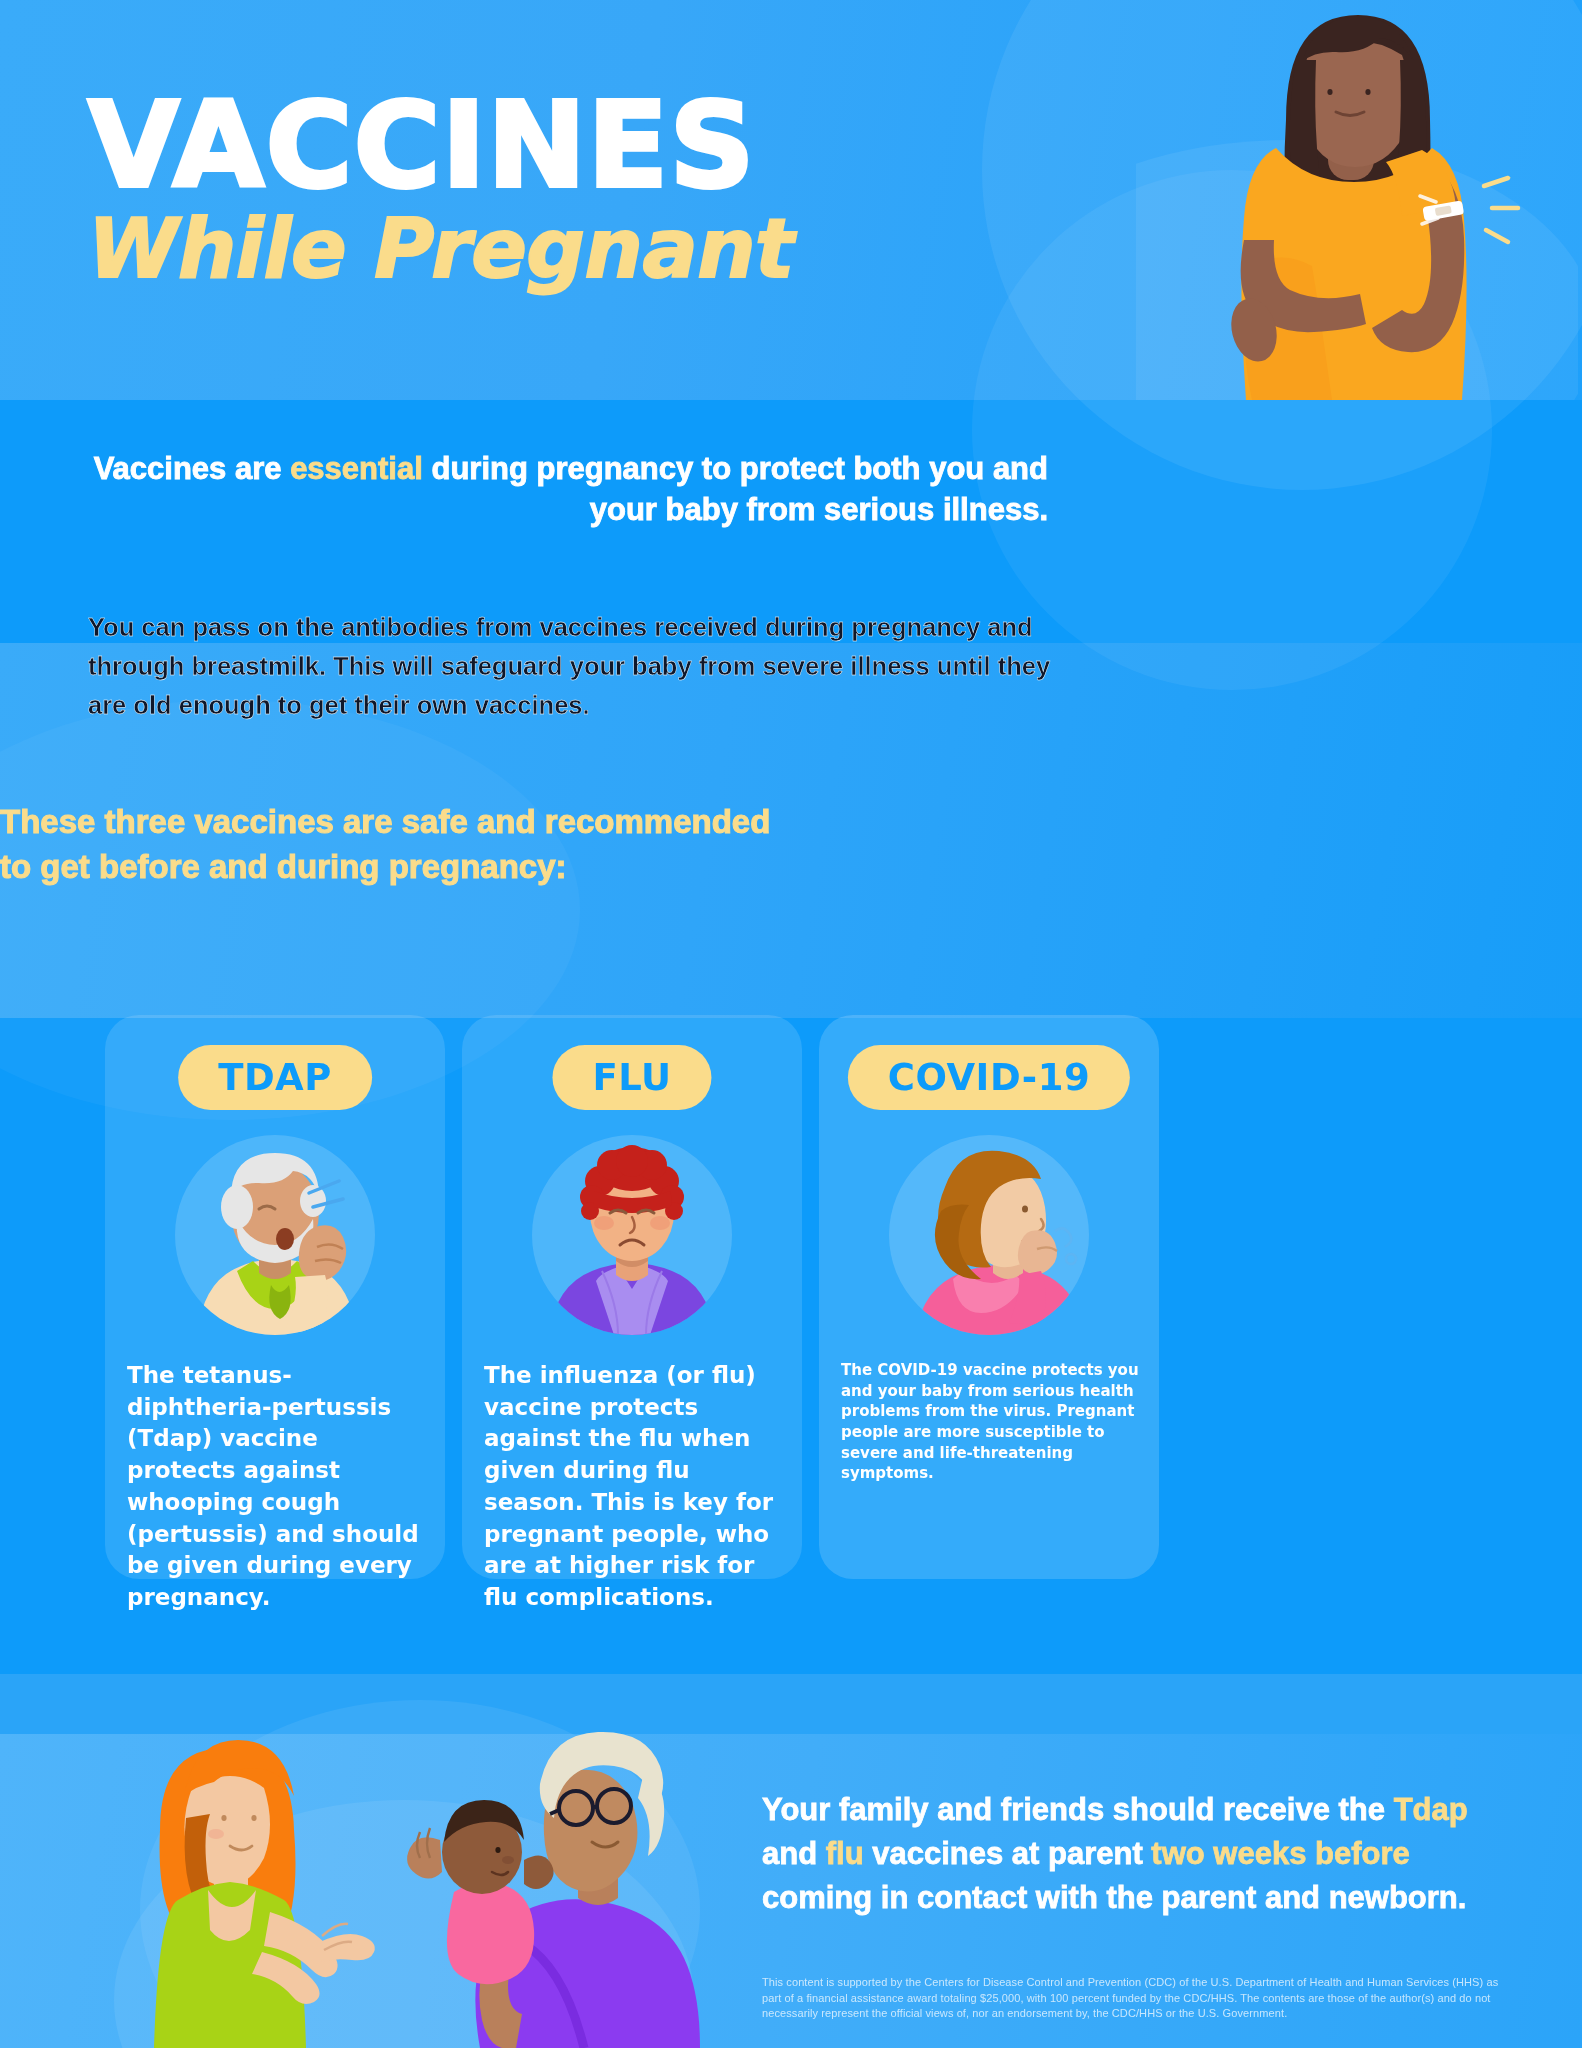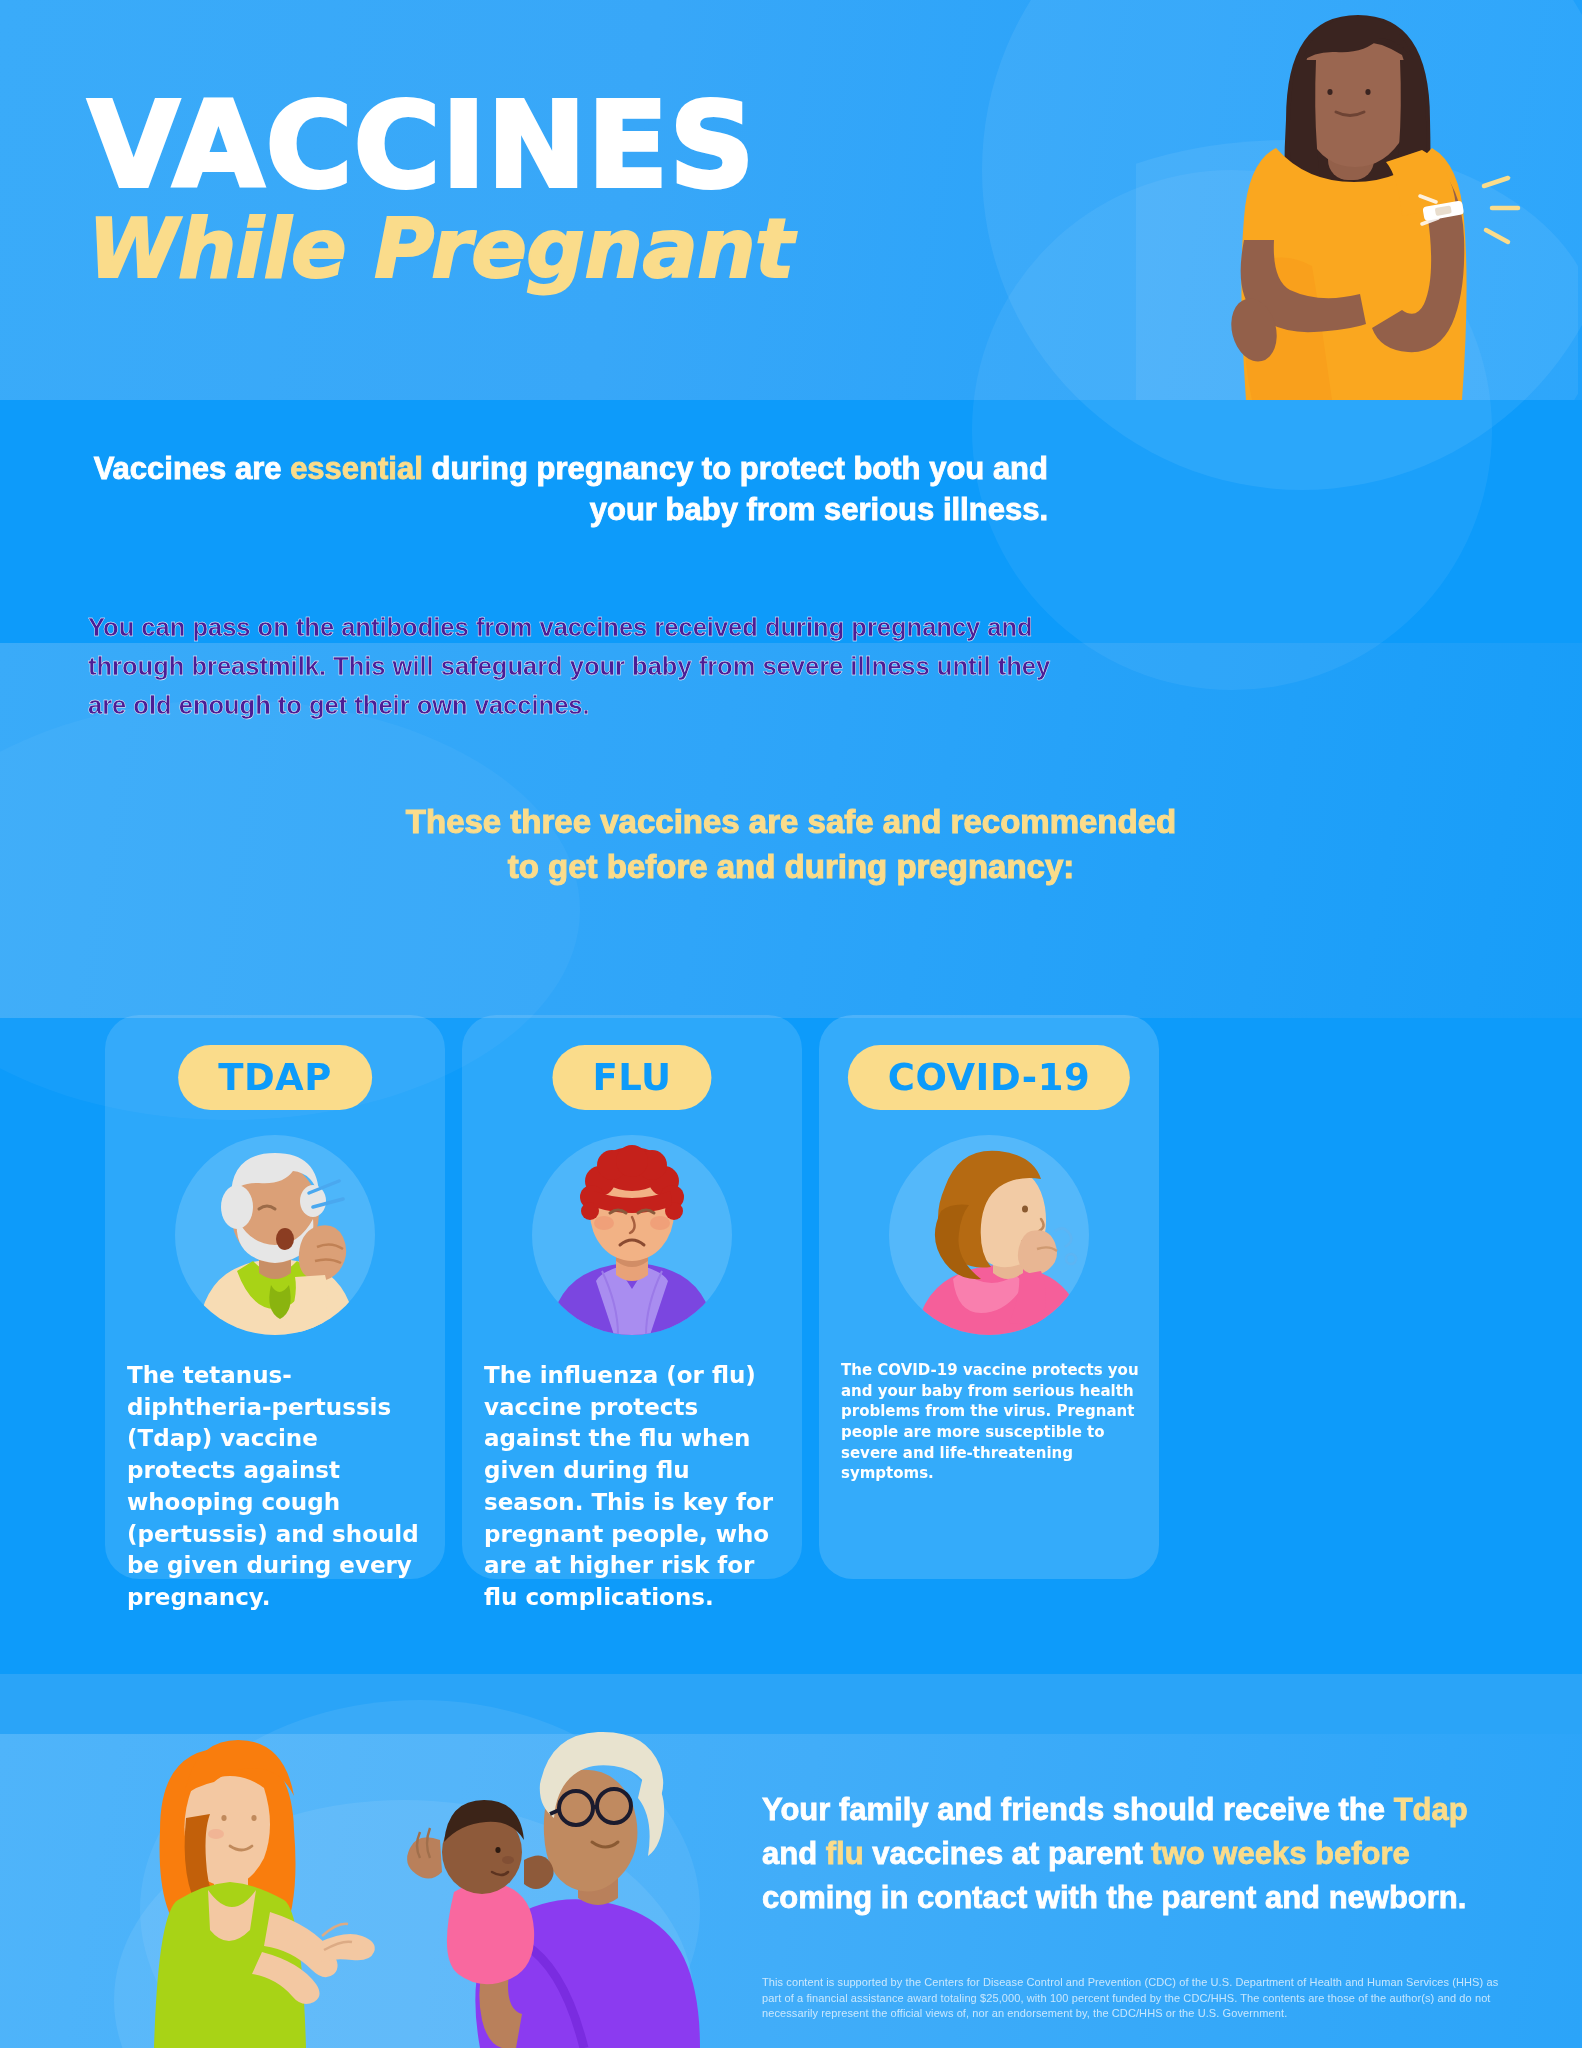--- a/index.html
+++ b/index.html
@@ -48,28 +48,28 @@
 
   
   .intro-lead {
     position:absolute; left:88px; top:448px; width:960px;
     color:#ffffff; font-size:31px; line-height:1.33; font-weight:700;text-align:right;
     -webkit-text-stroke:.9px #ffffff;
   }
   .intro-lead .hl { color:#fadc8b; -webkit-text-stroke:.9px #fadc8b; }
   .intro-body {
     position:absolute; left:88px; top:608px; width:1000px;
-    color:#4c1d95; font-size:25.5px; line-height:1.52; font-weight:700;
+    color:#0f172a; font-size:25.5px; line-height:1.52; font-weight:700;
     -webkit-text-stroke:.4px #ffffff;
   }
 
   
   .subhead {
     position:absolute; left:0; top:800px; width:100%;
-    text-align:center; color:#fadc8b;
+    color:#fadc8b;
     font-size:33px; line-height:1.35; font-weight:700;
     -webkit-text-stroke:1.1px #fadc8b;
   }
 
   
   .cards { position:absolute; top:1015px; left:0; width:100%; height:660px; }
   .card {
     position:absolute; top:0; width:340px; height:564px;
     border-radius:34px; background:rgba(255,255,255,.13);
   }

